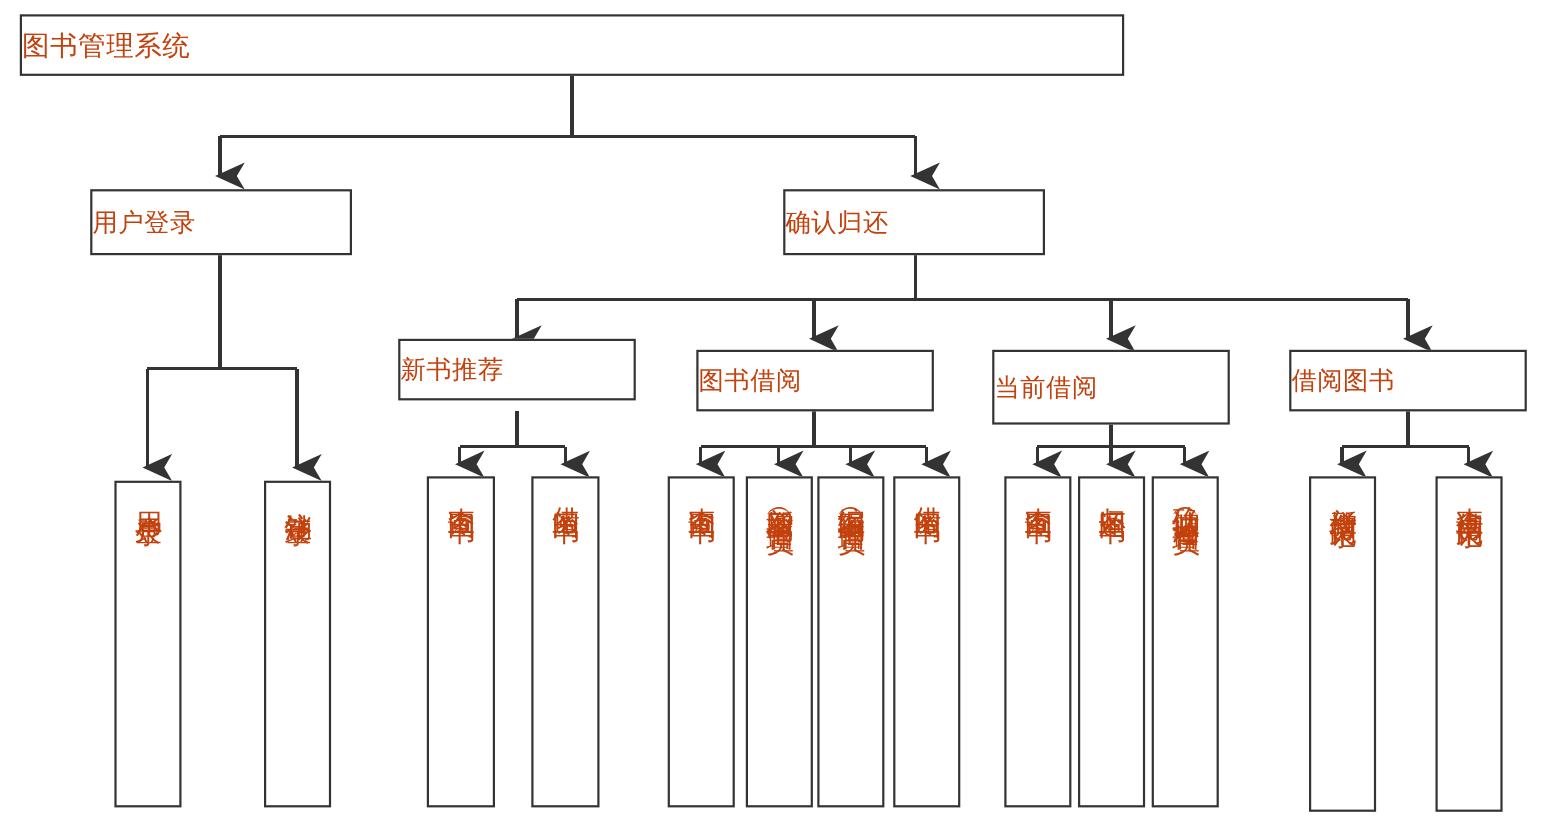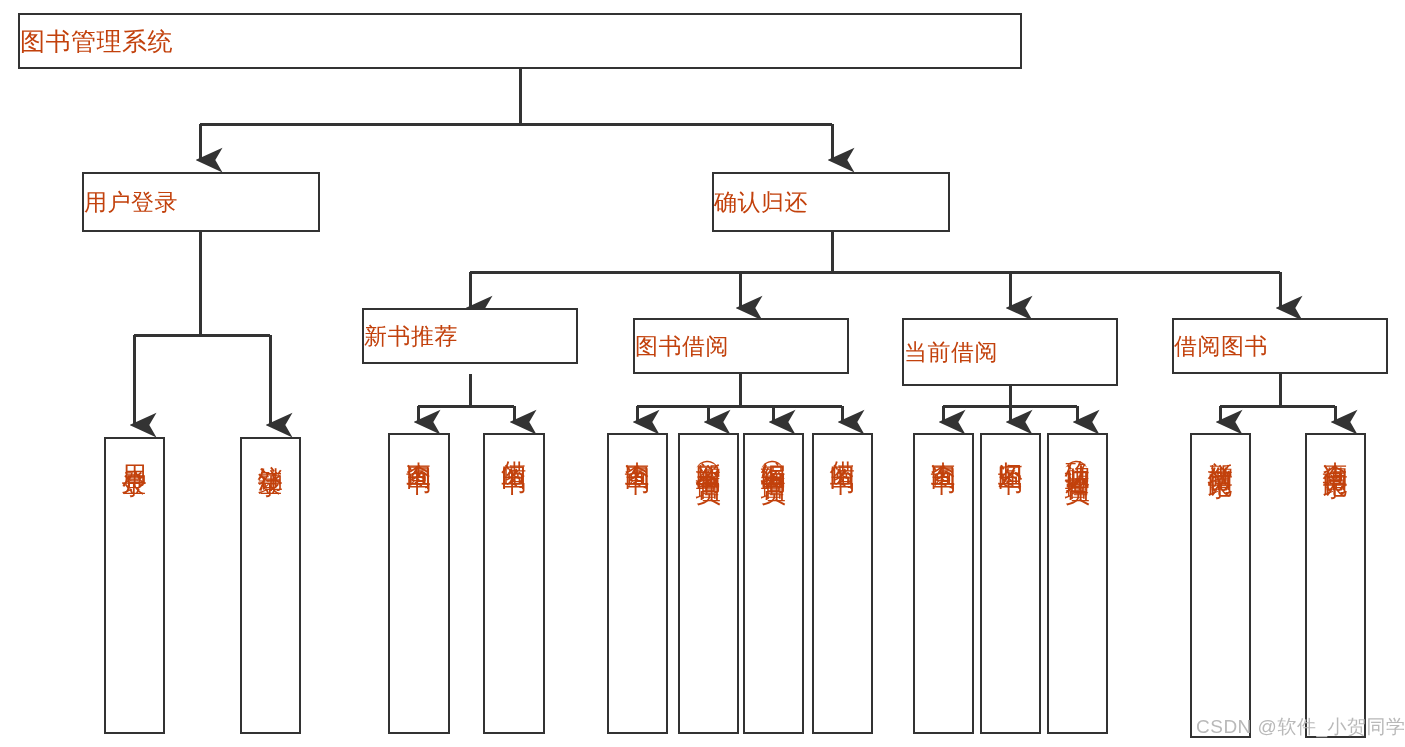--- a/index.html
+++ b/index.html
@@ -183,15 +183,14 @@
     <span class="leaf-text">确认归还（管理员）</span>
   </div>
 
   <div class="node leaf" style="left:1190px; top:433px; width:61px; height:305px;">
     <span class="leaf-text">新增借阅记录</span>
   </div>
   <div class="node leaf" style="left:1305px; top:433px; width:61px; height:305px;">
     <span class="leaf-text">查询借阅记录</span>
   </div>
 
-  <div class="watermark" style="left:1196px; top:714px;">CSDN @软件_小贺同学</div>
 
 </div>
 
 </body></html>

